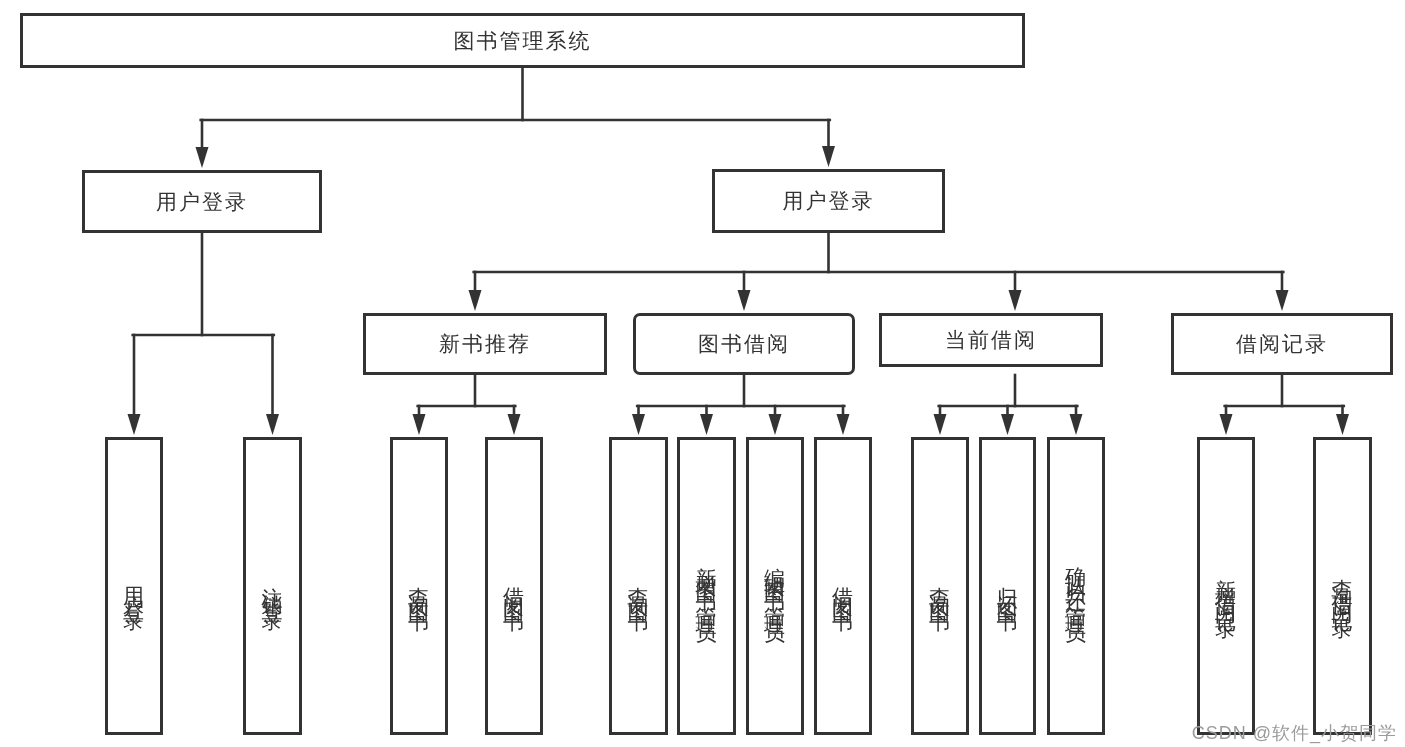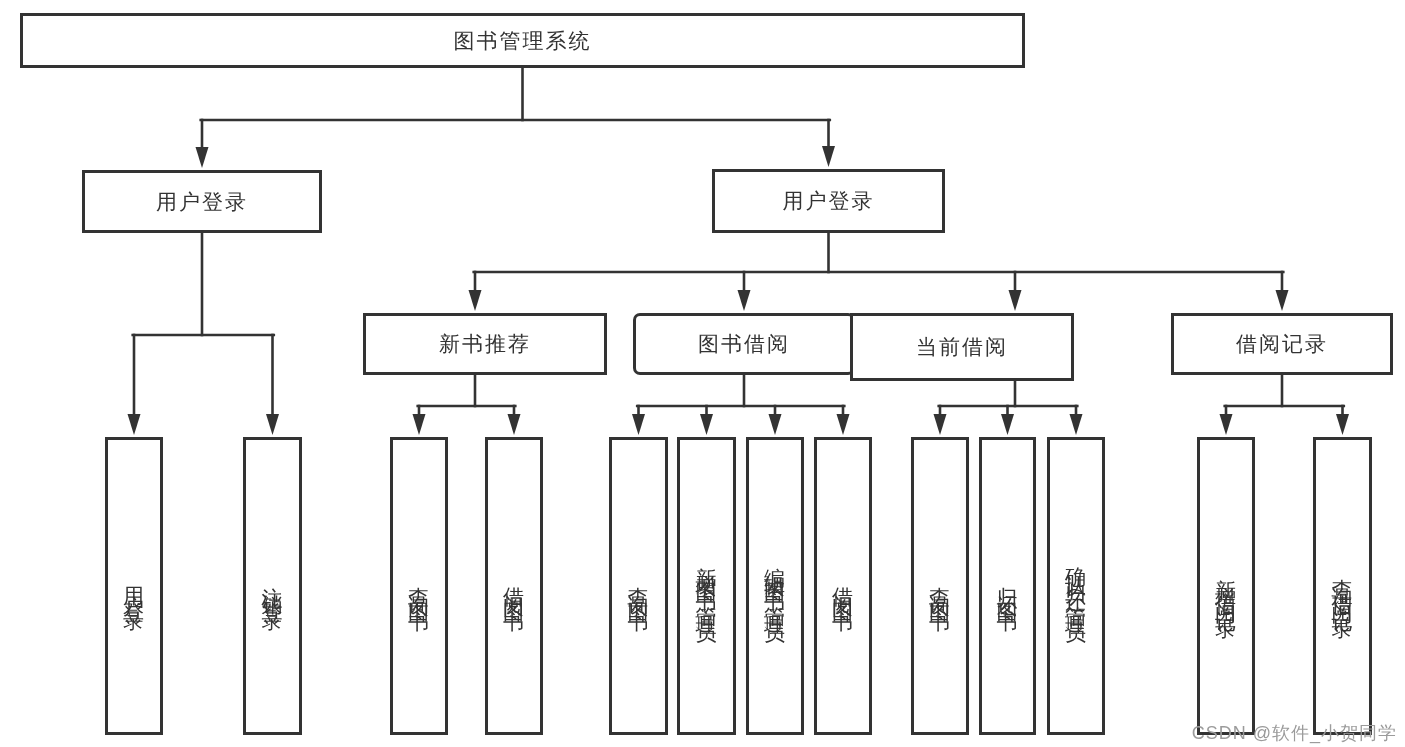--- a/index.html
+++ b/index.html
@@ -147,21 +147,21 @@
       </div>
       <div class="node" style="left: 712px; top: 169px; width: 233px; height: 64px;">
         <span class="label">用户登录</span>
       </div>
       <div class="node" style="left: 363px; top: 313px; width: 244px; height: 62px;">
         <span class="label">新书推荐</span>
       </div>
       <div class="node" style="left: 633px; top: 313px; width: 222px; height: 62px; border-radius: 7px;">
         <span class="label">图书借阅</span>
       </div>
-      <div class="node" style="left: 850px; top: 313px; width: 224px; height: 68px;">
+      <div class="node" style="left: 879px; top: 313px; width: 224px; height: 54px;">
         <span class="label">当前借阅</span>
       </div>
       <div class="node" style="left: 1171px; top: 313px; width: 222px; height: 62px;">
         <span class="label">借阅记录</span>
       </div>
       <div class="node vertical" style="left: 105px; top: 437px; width: 58px; height: 298px;">
         <span class="label">用户登录</span>
       </div>
       <div class="node vertical" style="left: 243px; top: 437px; width: 59px; height: 298px;">
         <span class="label">注销登录</span>

